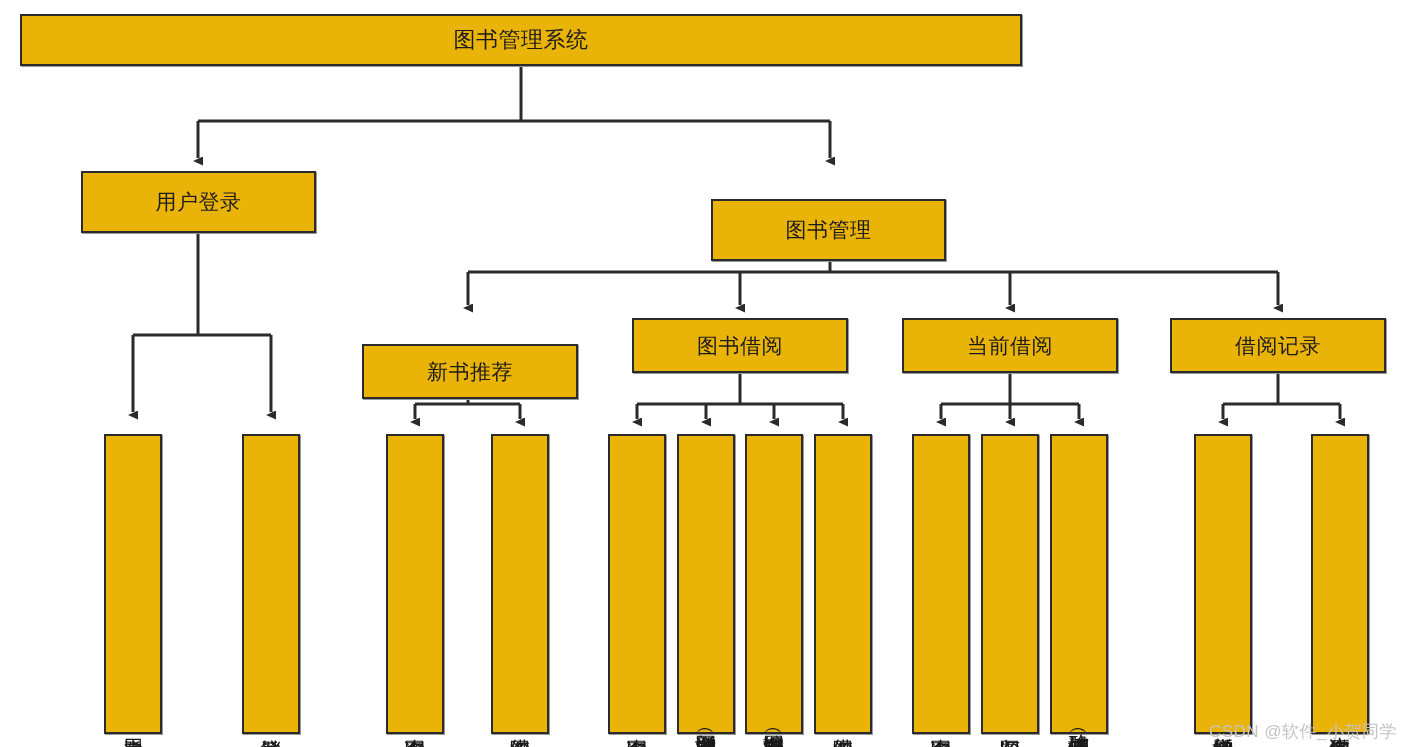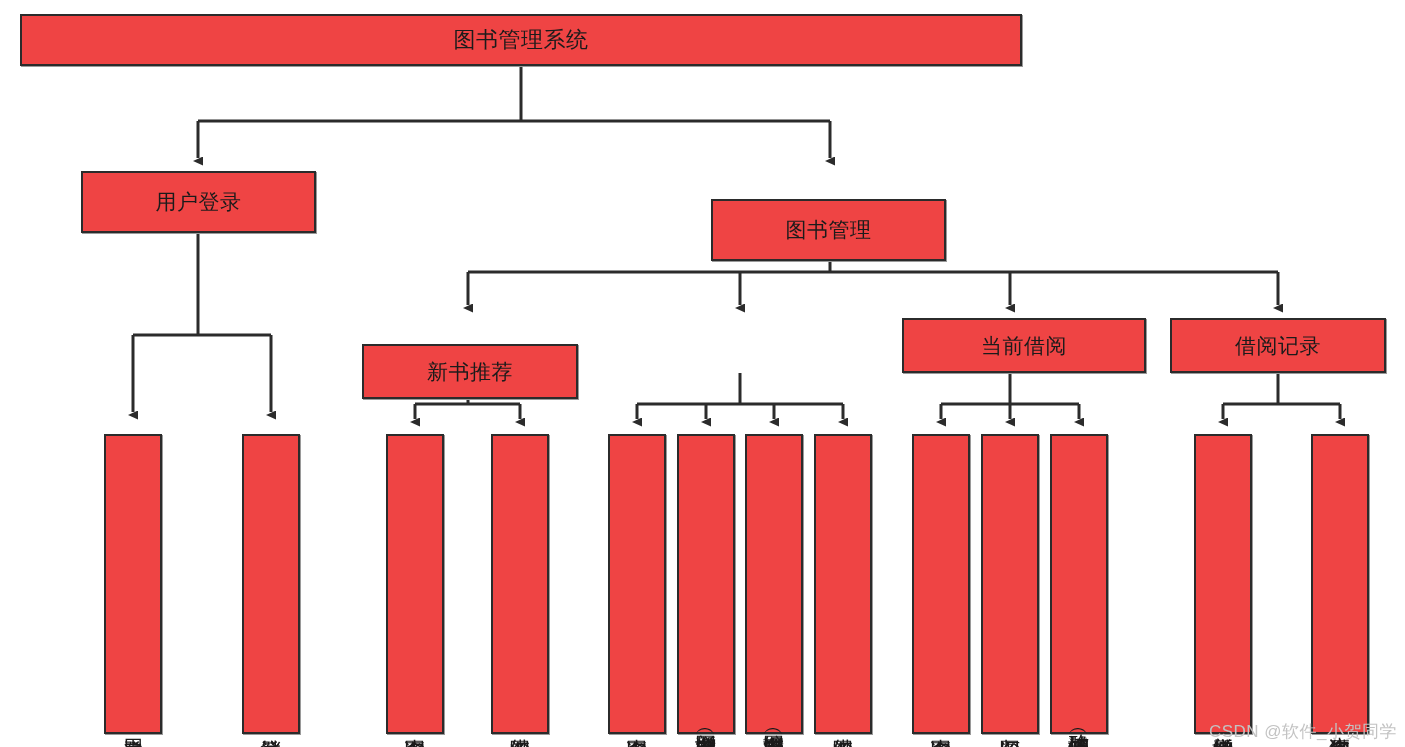--- a/index.html
+++ b/index.html
@@ -29,21 +29,21 @@
     left: 0;
     top: 0;
     width: 1405px;
     height: 747px;
     z-index: 1;
   }
   .node {
     position: absolute;
     z-index: 2;
     box-sizing: border-box;
-    background: #ef4444;
+    background: #eab308;
     border: 2px solid #2b2b2b;
     box-shadow: 1px 1px 0 0 #9a9a9a;
     display: flex;
     align-items: center;
     justify-content: center;
   }
   
   .node-h .node-label {
     font-size: 21px;
     line-height: 1.2;
@@ -143,21 +143,24 @@
   <div class="node node-h" style="left:81px; top:171px; width:235px; height:62px;">
     <span class="node-label">用户登录</span>
   </div>
   <div class="node node-h" style="left:711px; top:171px; width:235px; height:62px;margin-top:28px;">
     <span class="node-label">图书管理</span>
   </div>
 
   <div class="node node-h" style="left:362px; top:318px; width:216px; height:55px;margin-top:26px;">
     <span class="node-label">新书推荐</span>
   </div>
-  <div class="node node-h" style="left:902px; top:318px; width:244px; height:55px;justify-content:center;">
+  <div class="node node-h" style="left:632px; top:318px; width:216px; height:55px;">
+    <span class="node-label">图书借阅</span>
+  </div>
+  <div class="node node-h" style="left:902px; top:318px; width:216px; height:55px;justify-content:center;">
     <span class="node-label">当前借阅</span>
   </div>
   <div class="node node-h" style="left:1170px; top:318px; width:216px; height:55px;">
     <span class="node-label">借阅记录</span>
   </div>
 
   <div class="node node-v" style="left:104px; top:434px; width:58px; height:300px;">
     <span class="node-label">用户登录</span>
   </div>
   <div class="node node-v" style="left:242px; top:434px; width:58px; height:300px;">

